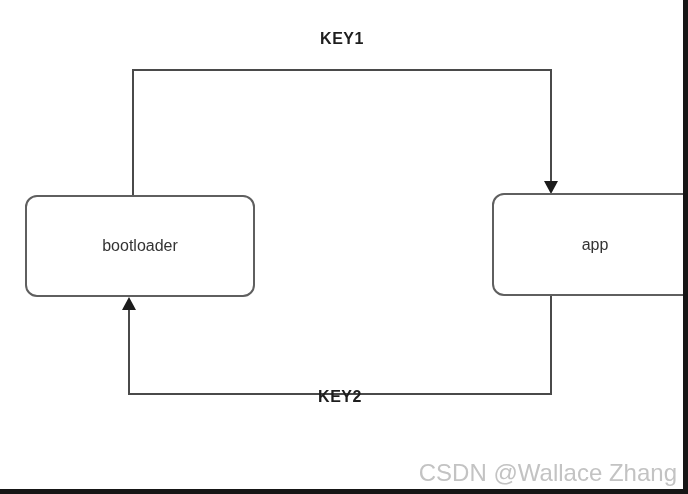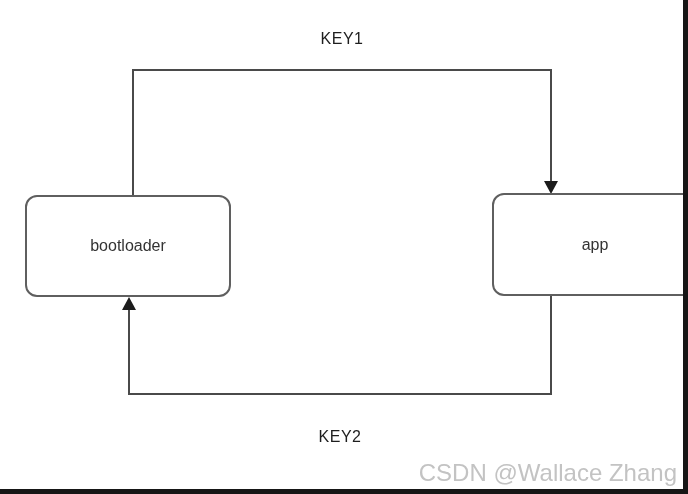--- a/index.html
+++ b/index.html
@@ -22,21 +22,21 @@
     box-sizing: border-box;
     background: var(--node-fill, #ffffff);
     border: 2px solid var(--node-border, #5f5f5f);
     border-radius: 12px;
     display: flex;
     align-items: center;
     justify-content: center;
     font-size: 16px;
     color: var(--node-text, #333333);
   }
-  .node-bootloader { left: 25px;  top: 195px; width: 206px; height: 102px; }
+  .node-bootloader { left: 25px;  top: 195px; width: 230px; height: 102px; }
   .node-app        { left: 448px; top: 193px; width: 206px; height: 103px; margin-left: 44px; }
 
   
   .seg {
     position: absolute;
     background: var(--line, #4a4a4a);
   }
   .seg-h { height: 2px; }
   .seg-v { width: 2px; }
 
@@ -64,27 +64,27 @@
     left: 122px; top: 297px;
     border-left: 7px solid transparent;
     border-right: 7px solid transparent;
     border-bottom: 13px solid var(--arrow, #1c1c1c);
   }
 
   
   .edge-label {
     position: absolute;
     font-size: 16px;
-    font-weight: 400;
+    font-weight: 700;
     letter-spacing: 0.5px;
     color: var(--edge-label, #1e1e1e);
     text-align: center;
   }
   .edge-label-key1 { left: 132px; top: 30px;  width: 420px; }
-  .edge-label-key2 { left: 128px; top: 428px; width: 424px; }
+  .edge-label-key2 { left: 128px; top: 388px; width: 424px; }
 
   
   .watermark {
     position: absolute;
     right: 11px;
     bottom: 7px;
     font-size: 24px;
     color: var(--watermark, #c3c3c3);
     white-space: nowrap;
   }

